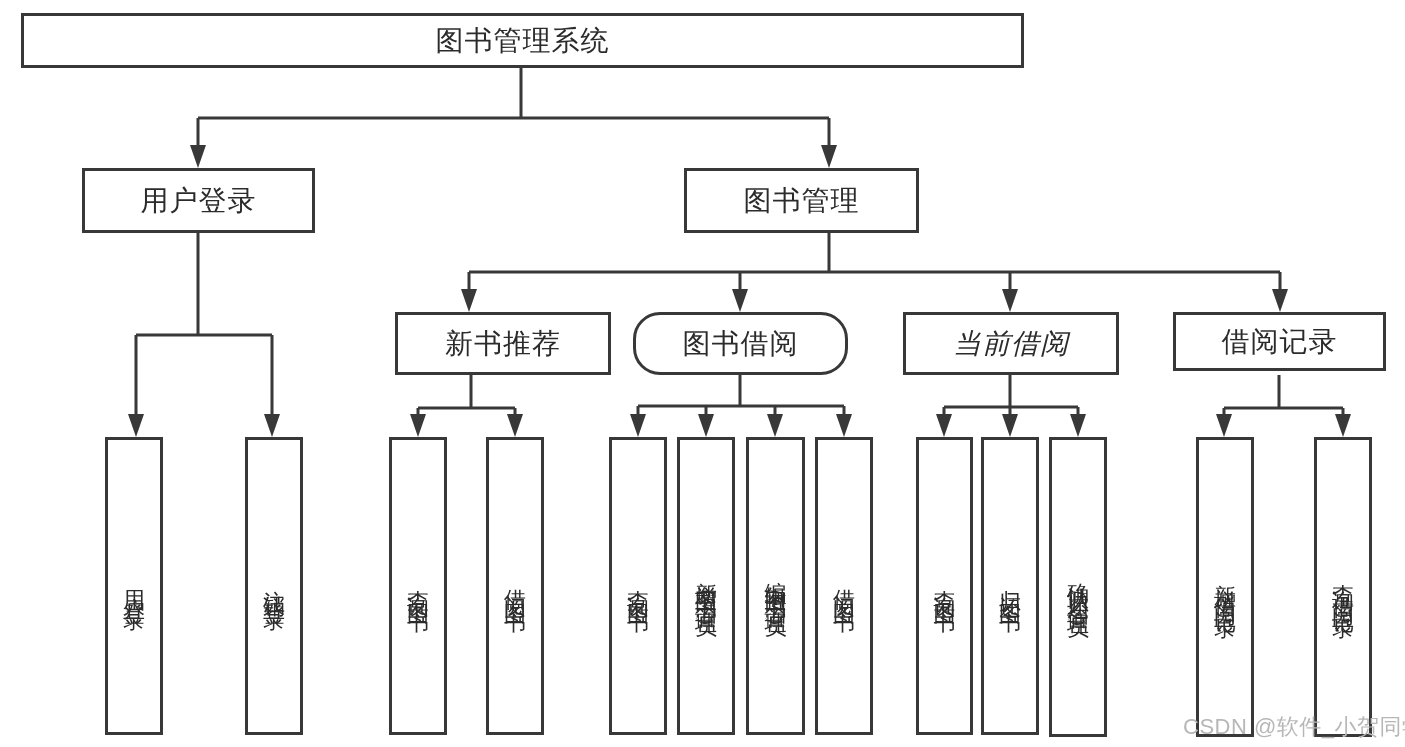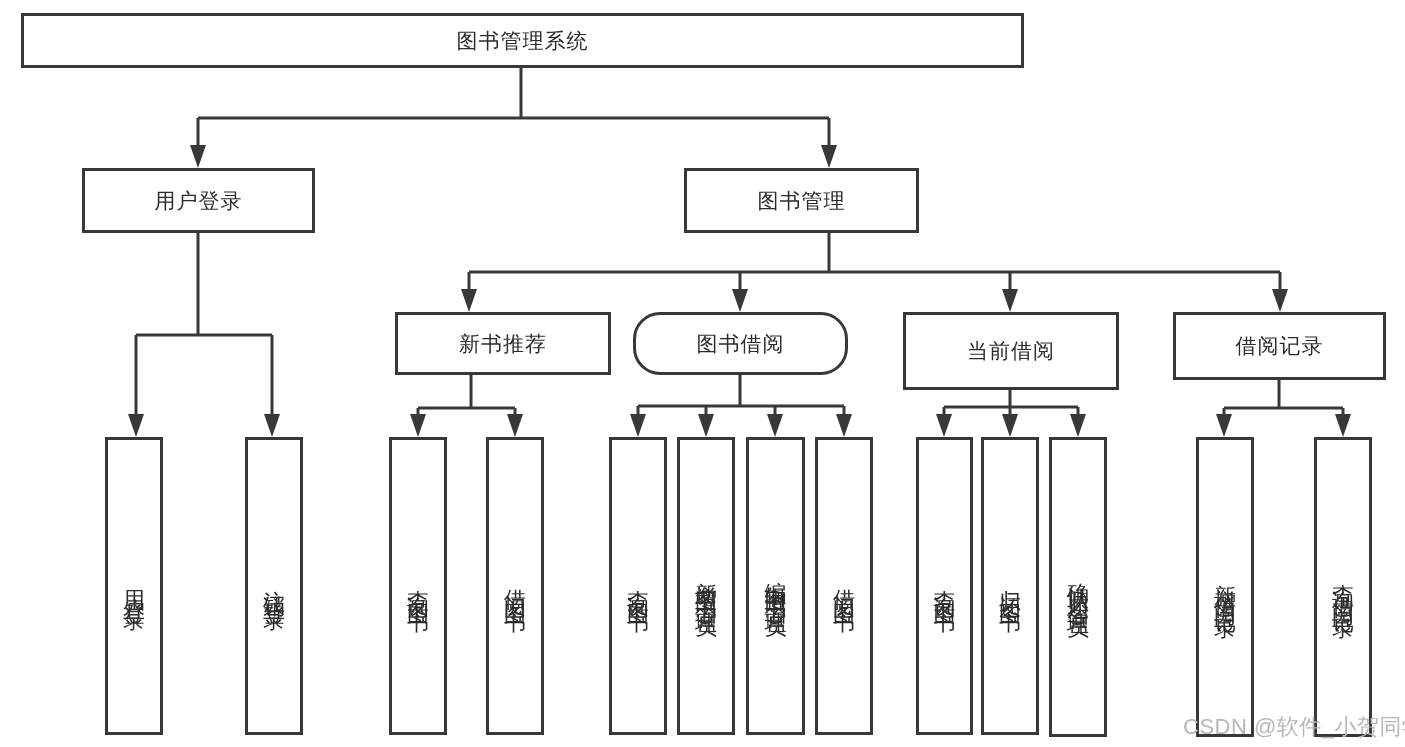--- a/index.html
+++ b/index.html
@@ -22,21 +22,21 @@
     box-sizing: border-box;
     background: #ffffff;
     border: 3px solid #383838;
     display: flex;
     align-items: center;
     justify-content: center;
     color: #2b2b2b;
     z-index: 2;
   }
   .hlabel {
-    font-size: 21px;
+    font-size: 28px;
     letter-spacing: 1px;
     white-space: nowrap;
   }
   .vlabel {
     writing-mode: vertical-rl;
     text-orientation: mixed;
     font-size: 22px;
     letter-spacing: 7px;
     line-height: 1;
     white-space: nowrap;
@@ -119,24 +119,24 @@
   <div class="box" style="left:684px; top:168px; width:235px; height:65px;">
     <span class="hlabel">图书管理</span>
   </div>
 
   <div class="box" style="left:363px; top:312px; width:216px; height:63px;margin-left:32px;">
     <span class="hlabel">新书推荐</span>
   </div>
   <div class="box" style="left:633px; top:312px; width:215px; height:63px;border-radius:27px;">
     <span class="hlabel">图书借阅</span>
   </div>
-  <div class="box" style="left:903px; top:312px; width:216px; height:78px;">
+  <div class="box" style="left:903px; top:312px; width:216px; height:63px;font-style:italic;">
     <span class="hlabel">当前借阅</span>
   </div>
-  <div class="box" style="left:1173px; top:312px; width:213px; height:68px;">
+  <div class="box" style="left:1173px; top:312px; width:213px; height:59px;">
     <span class="hlabel">借阅记录</span>
   </div>
 
   <div class="box" style="left:105px; top:437px; width:58px; height:298px;">
     <span class="vlabel">用户登录</span>
   </div>
   <div class="box" style="left:245px; top:437px; width:58px; height:298px;">
     <span class="vlabel">注销登录</span>
   </div>
 

